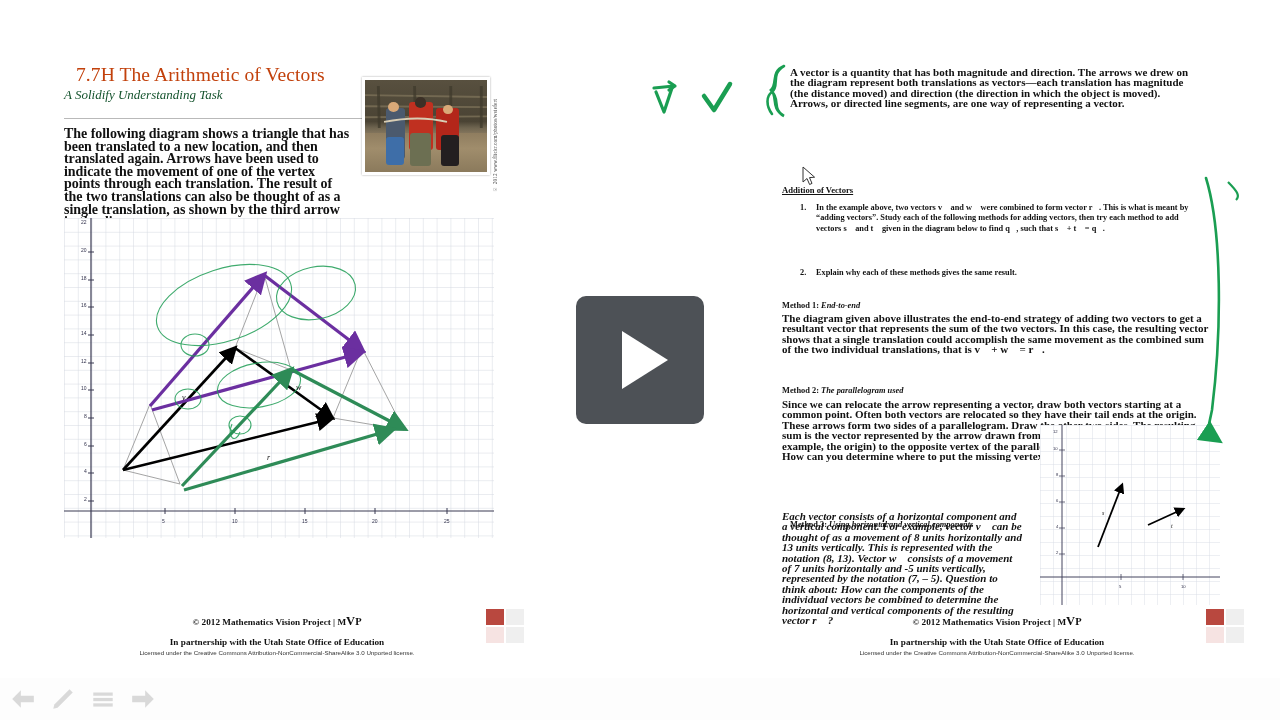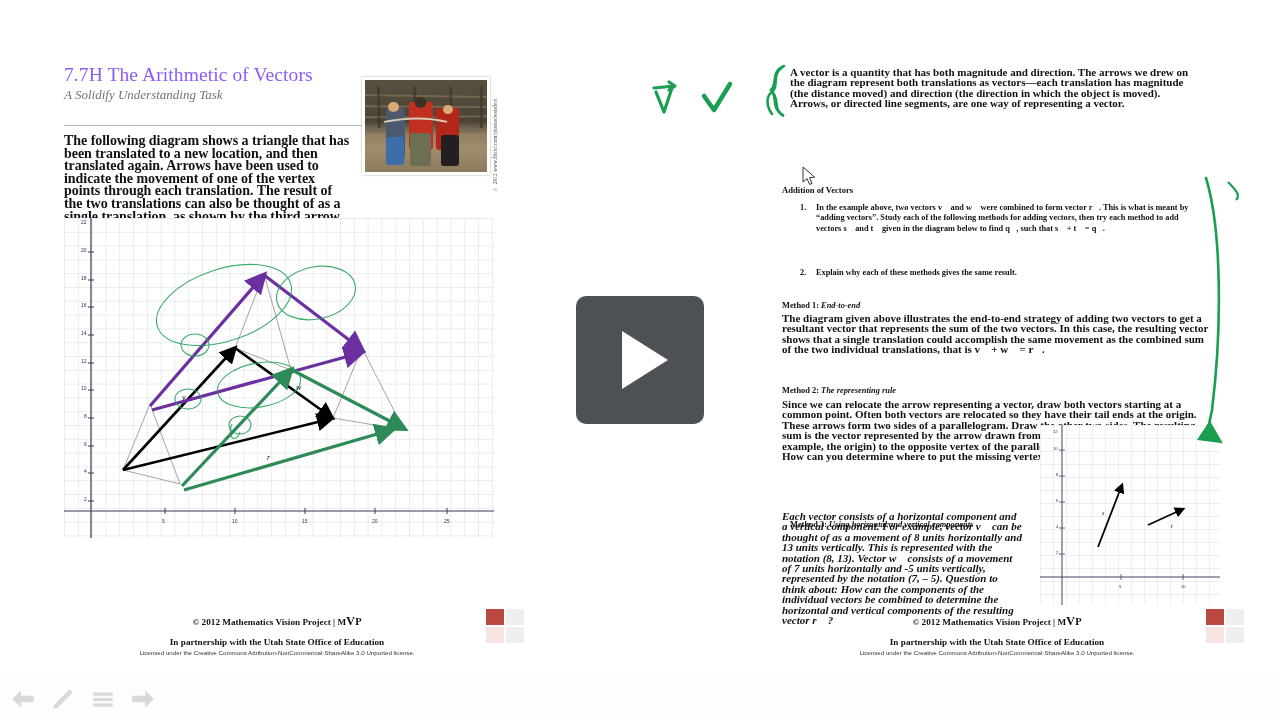--- a/index.html
+++ b/index.html
@@ -19,25 +19,25 @@
     font-size:29px; color:#27365e; letter-spacing:.2px;
     white-space:nowrap;
   }
 
   
   .page { position:absolute; background:#fff; }
 
   
   #page-left { left:52px; top:55px; width:450px; height:615px; }
   .doc-title {
-    font-size:19.5px; color:#8b5cf6; letter-spacing:.1px;
-    margin:9px 0 1px 12px;
+    font-size:19.5px; color:#c2410c; letter-spacing:.1px;
+    margin:9px 0 1px 24px;
   }
   .doc-subtitle {
-    font-style:italic; font-size:13px; color:#737373; margin:0 0 22px 12px;
+    font-style:italic; font-size:13px; color:#14532d; margin:0 0 15px 12px;
   }
   .rule { height:1px; background:#b9b9b9; margin:3px 12px 9px 12px; }
   .body-text {
     font-size:14px; line-height:12.6px; color:#121212;
     font-weight:bold; letter-spacing:-.05px;
     margin:0 12px; text-align:left;
   }
   #intro-para { width:288px; }
 
   
@@ -88,21 +88,21 @@
   }
   .lg { background:#efefef; }
   .lg.red { background:#b9483f; }
   .lg.pink { background:#f6e3e2; }
 
   
   #page-right { left:772px; top:55px; width:450px; height:615px; }
   .rbody { font-size:11px; line-height:10.4px; font-weight:bold; color:#111; }
   #r-intro { position:absolute; left:18px; top:12px; width:404px; }
   #r-headA { position:absolute; left:10px; top:130px; font-size:8.6px; font-weight:bold;
-      color:#111; }
+      text-decoration:underline; color:#111; }
   .olist { position:absolute; left:28px; width:398px; }
   .oitem { display:flex; font-size:8.3px; line-height:10.4px; font-weight:bold; color:#111; }
   .onum { width:16px; flex:0 0 16px; }
   .otxt { flex:1; }
   #r-item1 { top:148px; }
   #r-item2 { top:213px; }
   .mhead { position:absolute; left:10px; font-size:8.4px; font-weight:bold; color:#111;margin-top:8px; }
   .mhead i { font-weight:bold; }
   #r-m1 { top:238px; }
   #r-p1 { position:absolute; left:10px; top:258px; width:432px; }
@@ -314,21 +314,21 @@
     </div>
 
     <div class="mhead" id="r-m1">
       <span>Method 1:</span>
       <i>End-to-end</i>
     </div>
     <div class="rbody" id="r-p1">The diagram given above illustrates the end-to-end strategy of adding two vectors to get a resultant vector that represents the sum of the two vectors.  In this case, the resulting vector shows that a single translation could accomplish the same movement as the combined sum of the two individual translations, that is v⃗ + w⃗ = r⃗.</div>
 
     <div class="mhead" id="r-m2">
       <span>Method 2:</span>
-      <i>The representing rule</i>
+      <i>The parallelogram used</i>
     </div>
     <div class="rbody" id="r-p2">Since we can relocate the arrow representing a vector, draw both vectors starting at a common point.  Often both vectors are relocated so they have their tail ends at the origin.  These arrows form two sides of a parallelogram.  Draw the other two sides.  The resulting sum is the vector represented by the arrow drawn from the common starting point (for example, the origin) to the opposite vertex of the parallelogram.  Question to think about: How can you determine where to put the missing vertex point of the parallelogram?</div>
 
     <div class="mhead" id="r-m3">
       <span>Method 3:</span>
       <i>Using horizontal and vertical components</i>
     </div>
     <div class="rbody" id="r-p3">Each vector consists of a horizontal component and a vertical component.  For example, vector v⃗ can be thought of as a movement of 8 units horizontally and 13 units vertically.  This is represented with the notation (8, 13).  Vector w⃗ consists of a movement of 7 units horizontally and -5 units vertically, represented by the notation (7, – 5).  Question to think about:  How can the components of the individual vectors be combined to determine the horizontal and vertical components of the resulting vector r⃗ ?</div>
 
     <svg id="graph-right" viewBox="0 0 180 180">

